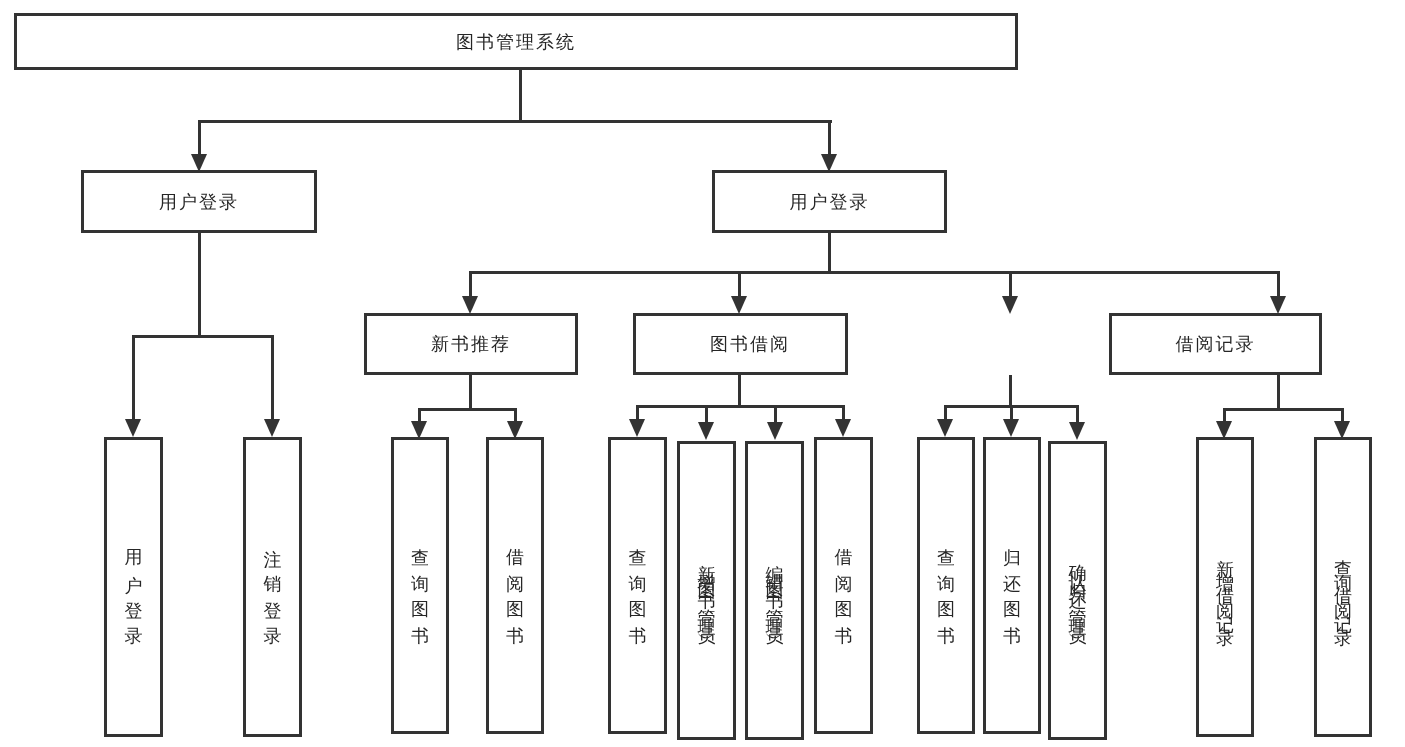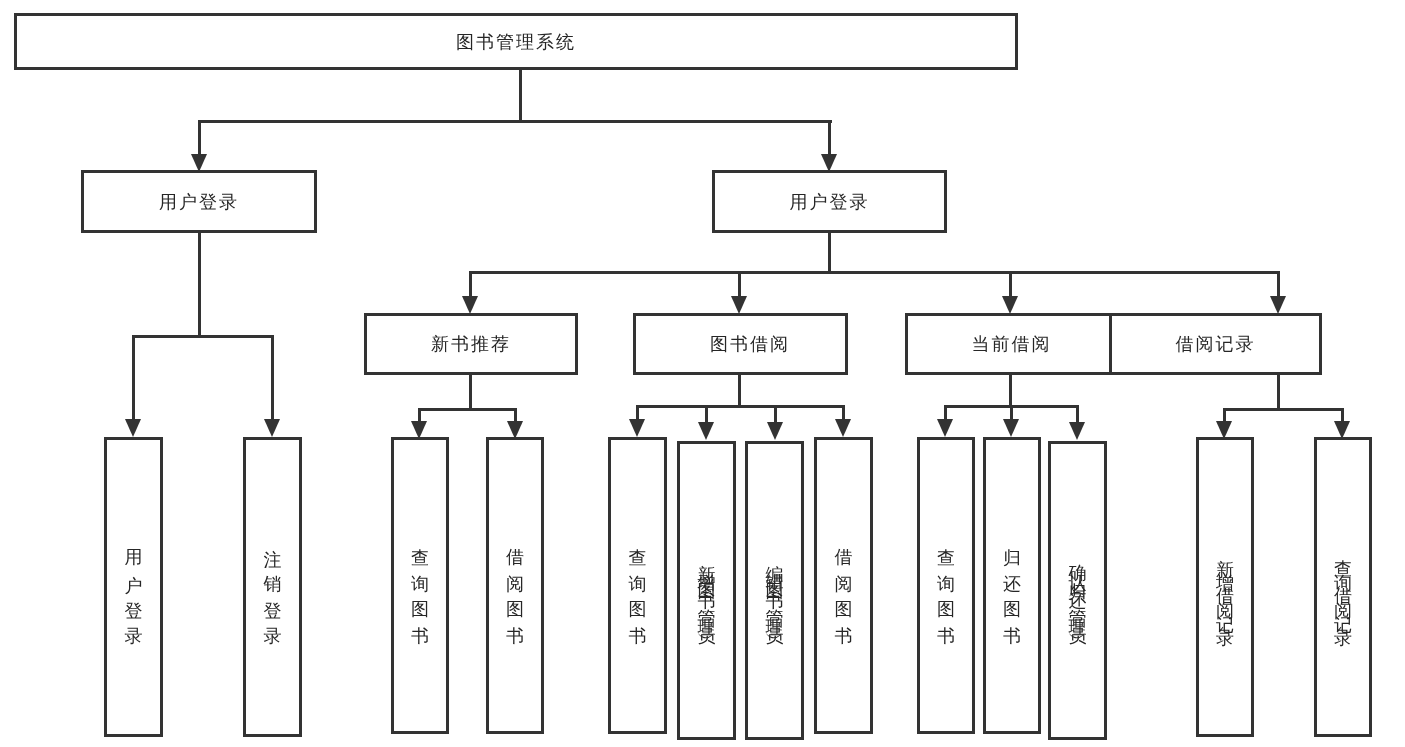--- a/index.html
+++ b/index.html
@@ -76,21 +76,20 @@
   <div class="ar" style="left:462px;top:296px;"></div>
   <div class="lv" style="left:738px;top:271px;height:28px;"></div>
   <div class="ar" style="left:731px;top:296px;"></div>
   <div class="lv" style="left:1009px;top:271px;height:28px;"></div>
   <div class="ar" style="left:1002px;top:296px;"></div>
   <div class="lv" style="left:1277px;top:271px;height:28px;"></div>
   <div class="ar" style="left:1270px;top:296px;"></div>
 
   <div class="node" style="left:364px;top:313px;width:214px;height:62px;">新书推荐</div>
   <div class="node" style="left:633px;top:313px;width:215px;height:62px;padding-left:19px;">图书借阅</div>
-  <div class="node" style="left:905px;top:313px;width:213px;height:62px;">当前借阅</div>
   <div class="node" style="left:1109px;top:313px;width:213px;height:62px;">借阅记录</div>
 
   <div class="lv" style="left:469px;top:375px;height:36px;"></div>
   <div class="lh" style="left:418px;top:408px;width:99px;"></div>
   <div class="lv" style="left:418px;top:408px;height:15px;"></div>
   <div class="ar" style="left:411px;top:421px;"></div>
   <div class="lv" style="left:514px;top:408px;height:15px;"></div>
   <div class="ar" style="left:507px;top:421px;"></div>
 
   <div class="vnode s4" style="left:391px;top:437px;width:58px;height:297px;">查询图书</div>

